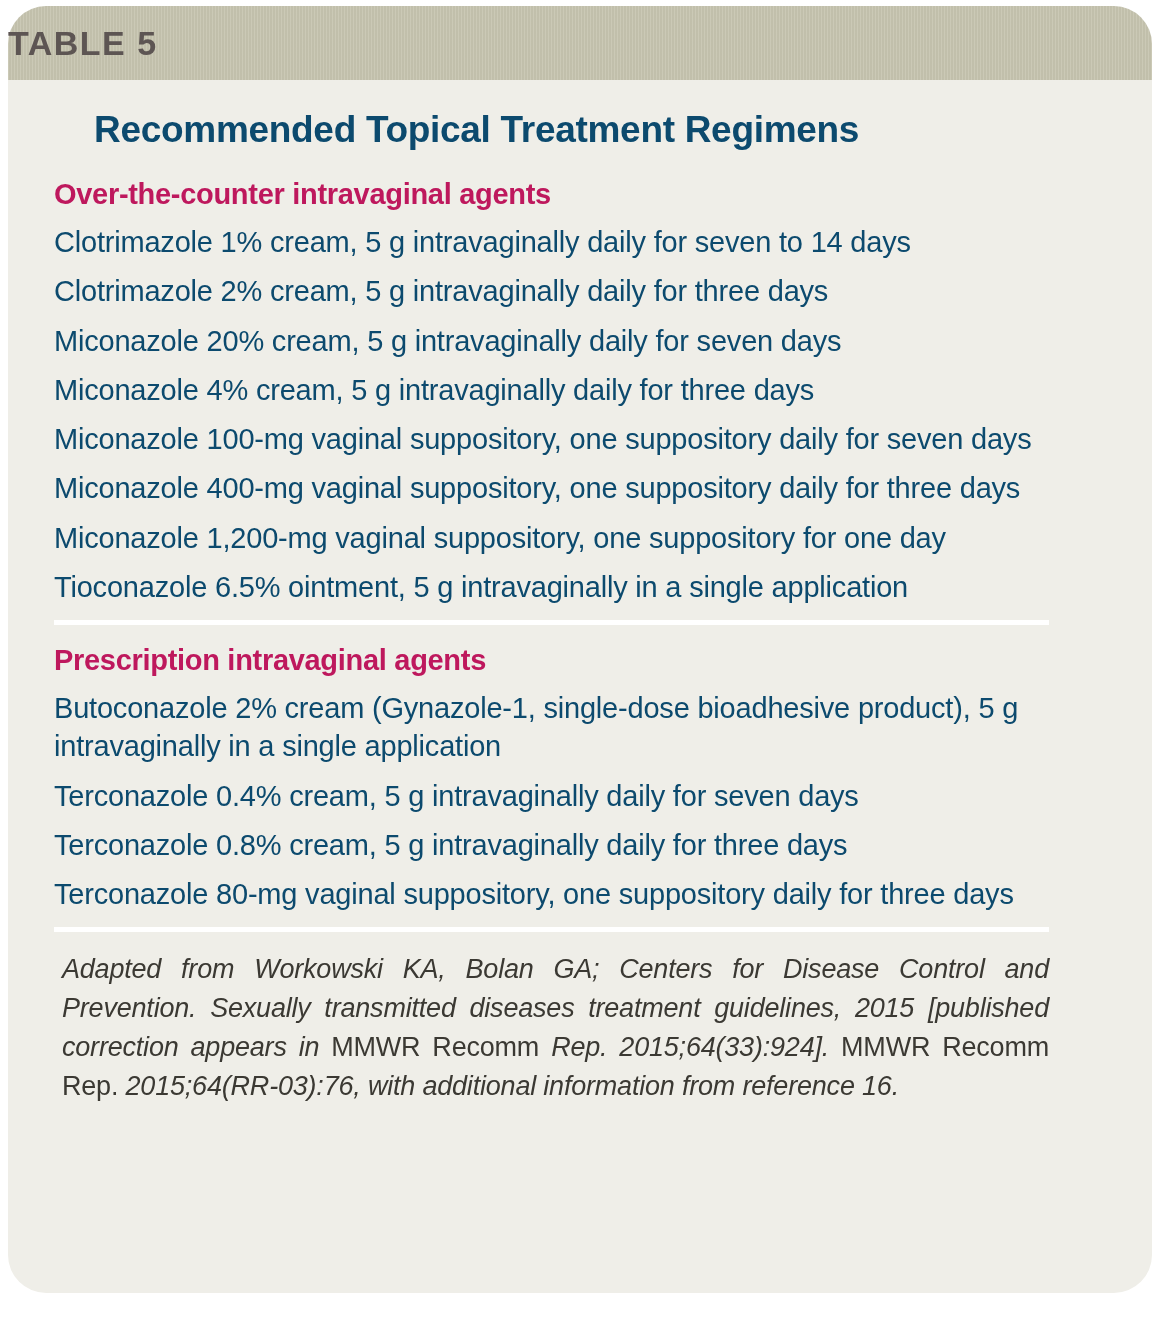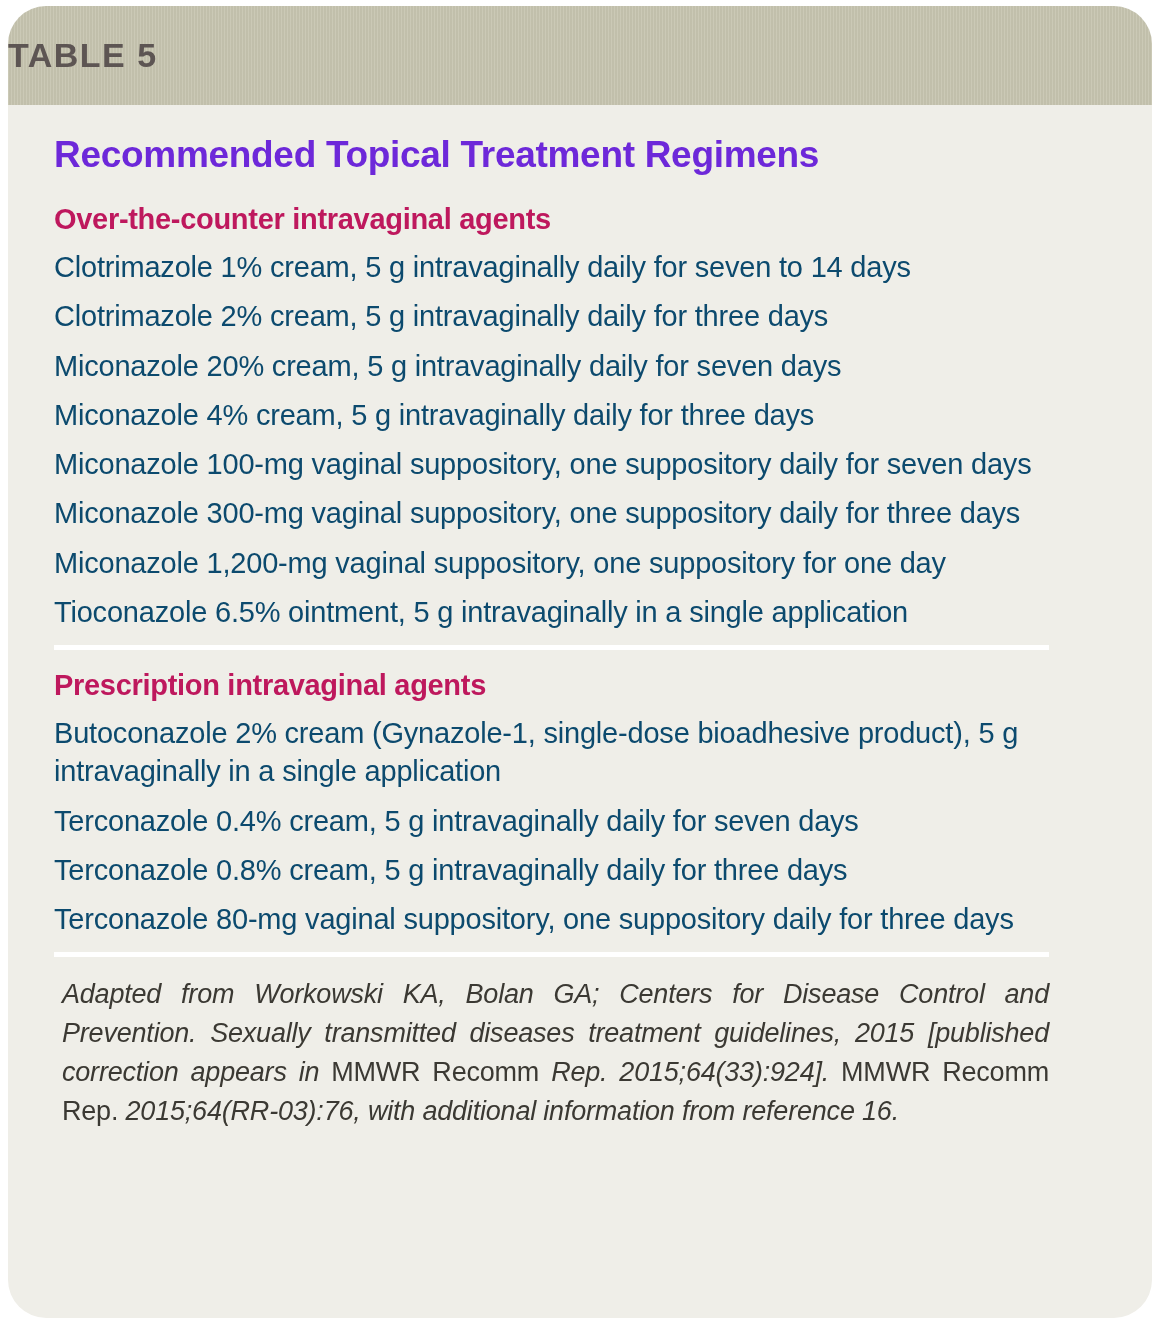--- a/index.html
+++ b/index.html
@@ -12,47 +12,48 @@
   }
   .card {
     position: absolute;
     left: 8px;
     top: 6px;
     width: 1144px;
     height: 1312px;
     border-radius: 40px;
   }
   .band {
-    height: 99px;
+    height: 74px;
     background: #c5c3ae;
     background-image: repeating-linear-gradient(90deg, rgba(255,255,255,0.10) 0 1px, rgba(0,0,0,0.02) 1px 3px);
     border-radius: 38px 38px 0 0;
     display: flex;
     align-items: center;
     text-align: center;
   }
   .band-label {
     font-size: 34px;
     font-weight: bold;
     letter-spacing: 1.5px;
     color: #5d5553;
   }
   .body {
     background: #efeee8;
     border-radius: 0 0 38px 38px;
     height: 1213px;
     padding: 27px 103px 40px 46px;
   }
   .title {
-    color: #6d28d9;
+    color: #0c4a6e;
     font-size: 37px;
     font-weight: bold;
     line-height: 46px;
     letter-spacing: -0.3px;
     margin-bottom: 24px;
+    margin-left: 40px;
   }
   .section-heading {
     font-size: 29px;
     font-weight: bold;
     color: #be185d;
     line-height: 34px;
     margin-bottom: 12px;
     letter-spacing: -0.3px;
   }
   .item {
@@ -96,21 +97,21 @@
       <div>Recommended Topical Treatment Regimens</div>
     </div>
 
     <div>
       <div class="section-heading">Over-the-counter intravaginal agents</div>
       <p class="item">Clotrimazole 1% cream, 5 g intravaginally daily for seven to 14 days</p>
       <p class="item">Clotrimazole 2% cream, 5 g intravaginally daily for three days</p>
       <p class="item">Miconazole 20% cream, 5 g intravaginally daily for seven days</p>
       <p class="item">Miconazole 4% cream, 5 g intravaginally daily for three days</p>
       <p class="item">Miconazole 100-mg vaginal suppository, one suppository daily for seven days</p>
-      <p class="item">Miconazole 300-mg vaginal suppository, one suppository daily for three days</p>
+      <p class="item">Miconazole 400-mg vaginal suppository, one suppository daily for three days</p>
       <p class="item">Miconazole 1,200-mg vaginal suppository, one suppository for one day</p>
       <p class="item">Tioconazole 6.5% ointment, 5 g intravaginally in a single application</p>
     </div>
 
     <hr class="divider">
 
     <div>
       <div class="section-heading">Prescription intravaginal agents</div>
       <p class="item">Butoconazole 2% cream (Gynazole-1, single-dose bioadhesive product), 5 g intravaginally in a single application</p>
       <p class="item">Terconazole 0.4% cream, 5 g intravaginally daily for seven days</p>

